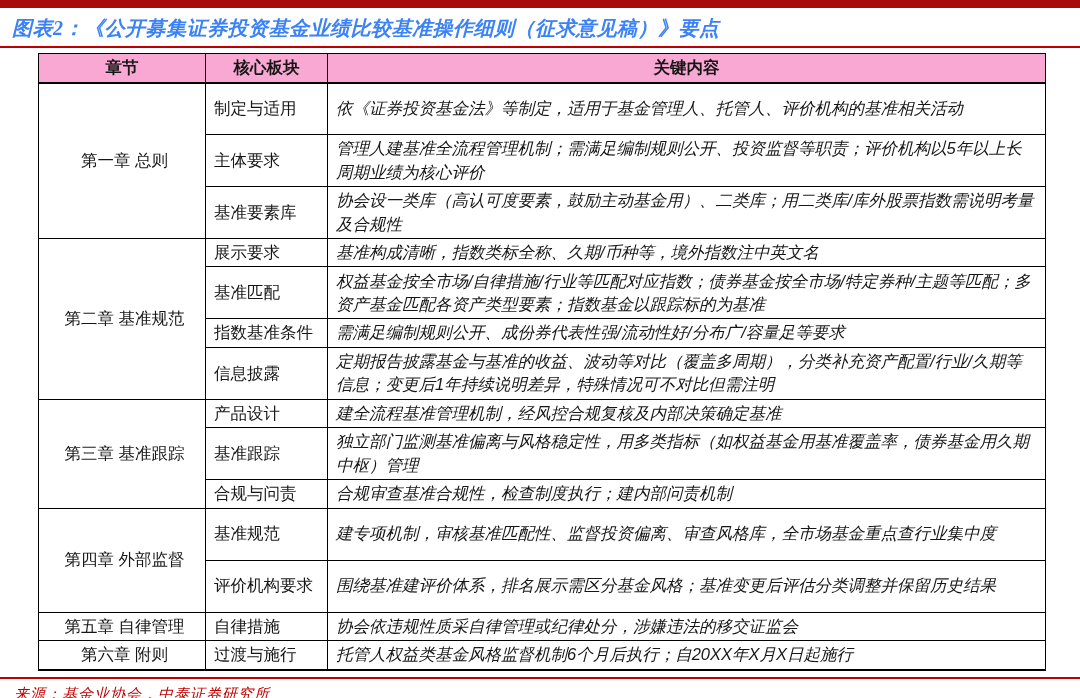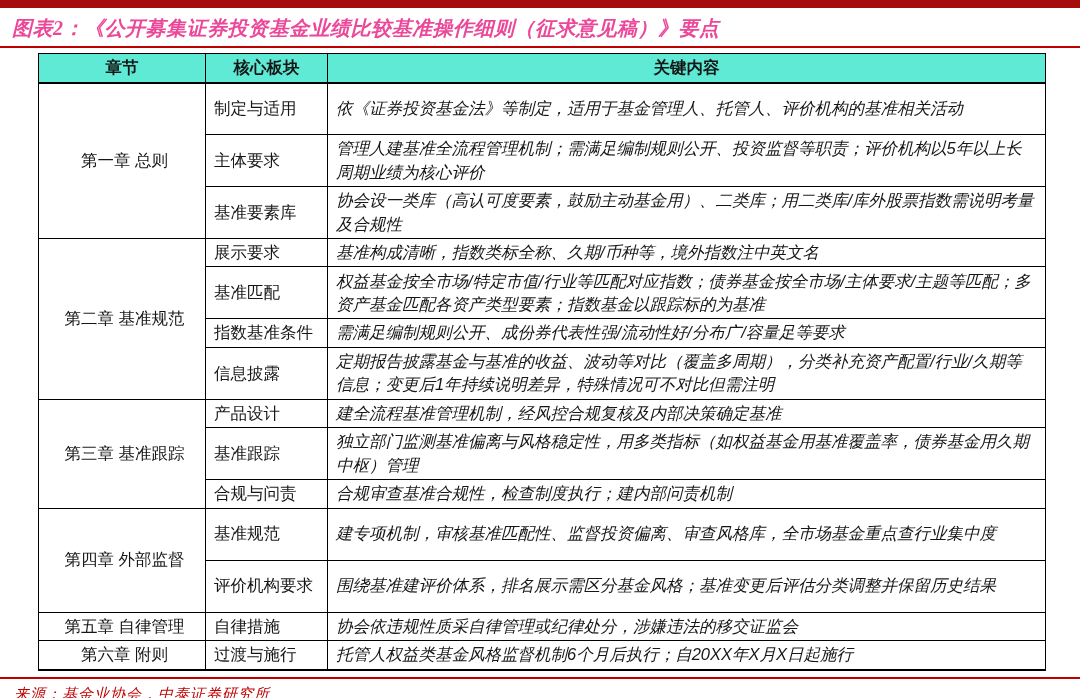--- a/index.html
+++ b/index.html
@@ -11,21 +11,21 @@
   }
 
   .title-row {
     padding: 7px 12px 4px 12px;
   }
   .fig-title {
     font-family: "Liberation Serif", serif;
     font-style: italic;
     font-weight: bold;
     font-size: 20px;
-    color: #ec4899;
+    color: #3b82f6;
     letter-spacing: 0.5px;
     white-space: nowrap;
   }
   .title-underline {
     width: 100%; height: 0;
     border-bottom: 2px solid #C00000;
   }
 
   table.rules {
     border-collapse: collapse;
@@ -38,21 +38,21 @@
   table.rules col.c1 { width: 167px; }
   table.rules col.c2 { width: 122px; }
   table.rules col.c3 { width: 718px; }
 
   table.rules th, table.rules td {
     border: 1px solid #000000;
     vertical-align: middle;
     line-height: 1.42;
   }
   table.rules thead th {
-    background: #5eead4;
+    background: #f9a8d4;
     font-weight: bold;
     text-align: center;
     height: 29px;
     padding: 2px 4px;
     border-bottom: 2px solid #000000;
   }
   table.rules td.chapter {
     text-align: center;
     padding: 2px 4px 2px 9px;
   }
@@ -122,21 +122,21 @@
       <td class="content">协会设一类库（高认可度要素，鼓励主动基金用）、二类库；用二类库/库外股票指数需说明考量及合规性</td>
     </tr>
 
     <tr class="r1">
       <td class="chapter" rowspan="4">第二章 基准规范</td>
       <td class="section">展示要求</td>
       <td class="content">基准构成清晰，指数类标全称、久期/币种等，境外指数注中英文名</td>
     </tr>
     <tr class="r2">
       <td class="section">基准匹配</td>
-      <td class="content">权益基金按全市场/特定市值/行业等匹配对应指数；债券基金按全市场/主体要求/主题等匹配；多资产基金匹配各资产类型要素；指数基金以跟踪标的为基准</td>
+      <td class="content">权益基金按全市场/自律措施/行业等匹配对应指数；债券基金按全市场/特定券种/主题等匹配；多资产基金匹配各资产类型要素；指数基金以跟踪标的为基准</td>
     </tr>
     <tr class="r1">
       <td class="section">指数基准条件</td>
       <td class="content">需满足编制规则公开、成份券代表性强/流动性好/分布广/容量足等要求</td>
     </tr>
     <tr class="r2">
       <td class="section">信息披露</td>
       <td class="content">定期报告披露基金与基准的收益、波动等对比（覆盖多周期），分类补充资产配置/行业/久期等信息；变更后1年持续说明差异，特殊情况可不对比但需注明</td>
     </tr>
 

